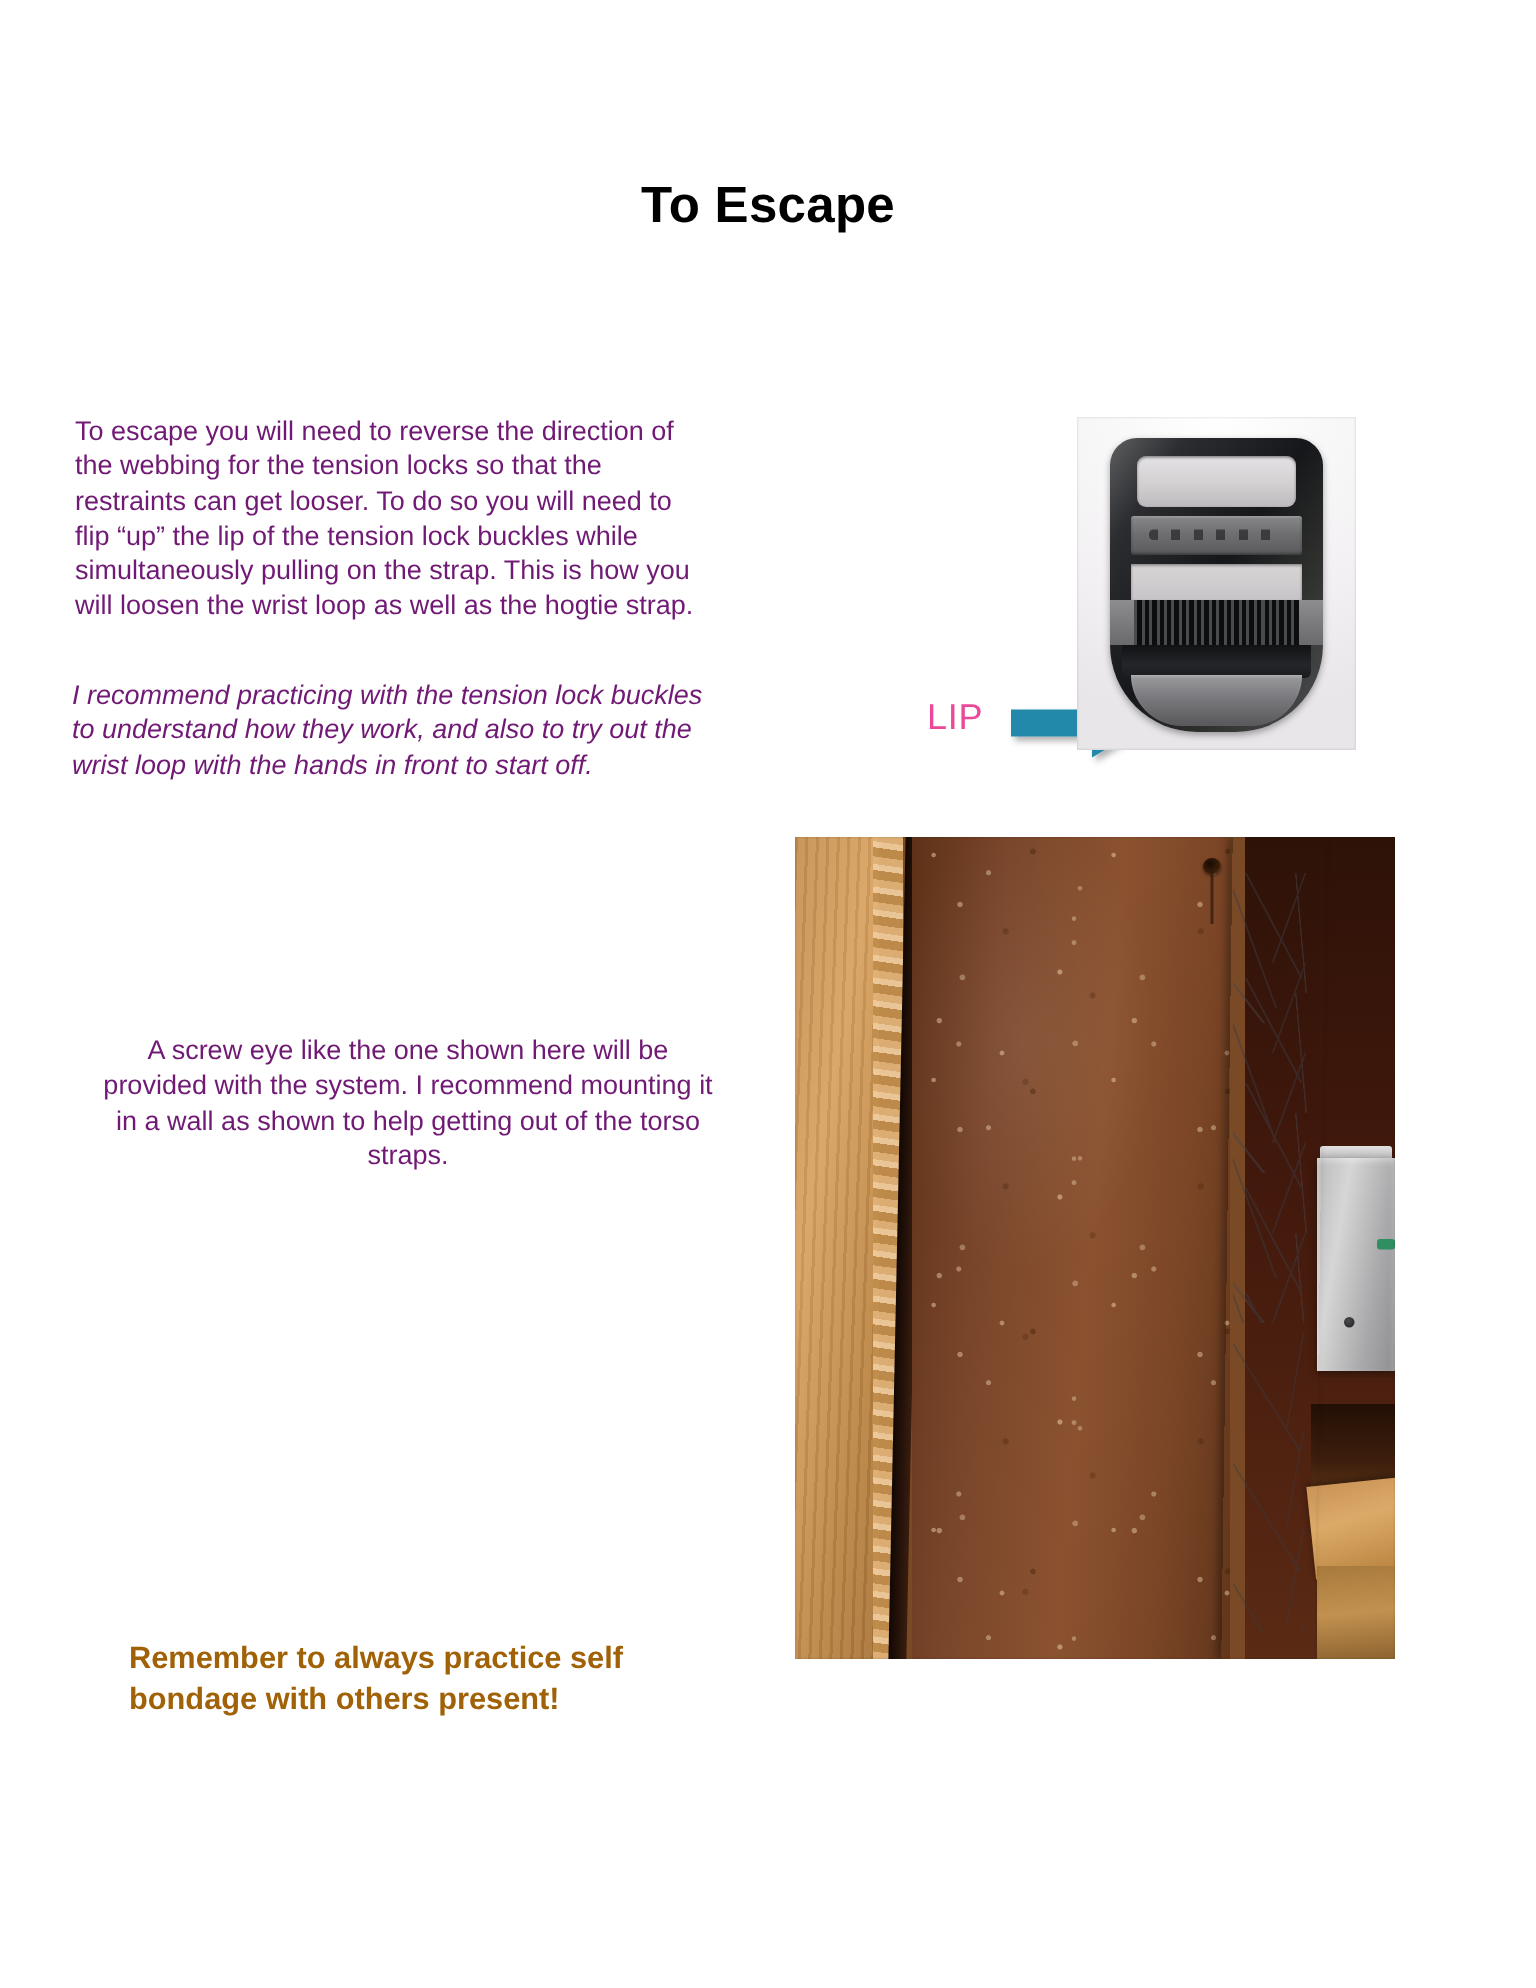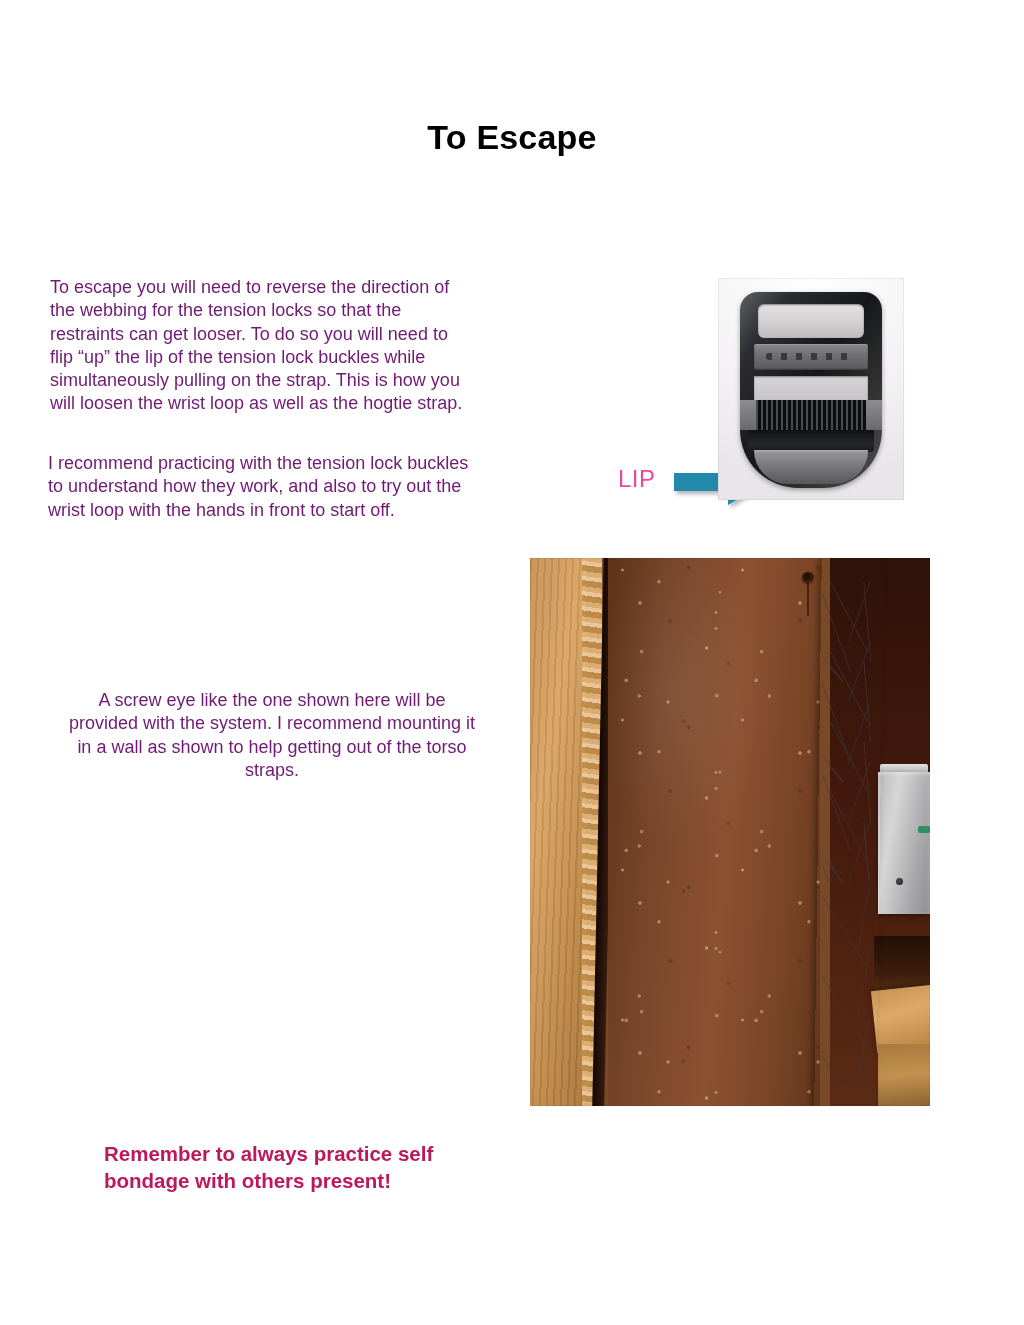--- a/index.html
+++ b/index.html
@@ -41,40 +41,40 @@
   }
   #para-escape {
     left: 50px;
     top: 276px;
     width: 424px;
   }
   #para-practice {
     left: 48px;
     top: 452px;
     width: 430px;
+    font-style: italic;
   }
   #para-screweye {
     left: 62px;
     top: 689px;
     width: 420px;
     text-align: center;
   }
 
   
   #warning-text {
     position: absolute;
-    left: 104px;
+    left: 86px;
     top: 1092px;
     width: 400px;
     font-size: 20.5px;
     line-height: 27px;
     font-weight: bold;
-    color: #be185d;
+    color: #a16207;
     white-space: pre-line;
-    margin-top: 48px;
   }
 
   
   #lip-label {
     position: absolute;
     left: 618px;
     top: 465px;
     font-size: 24px;
     color: #ec4899;
     letter-spacing: 0.5px;

